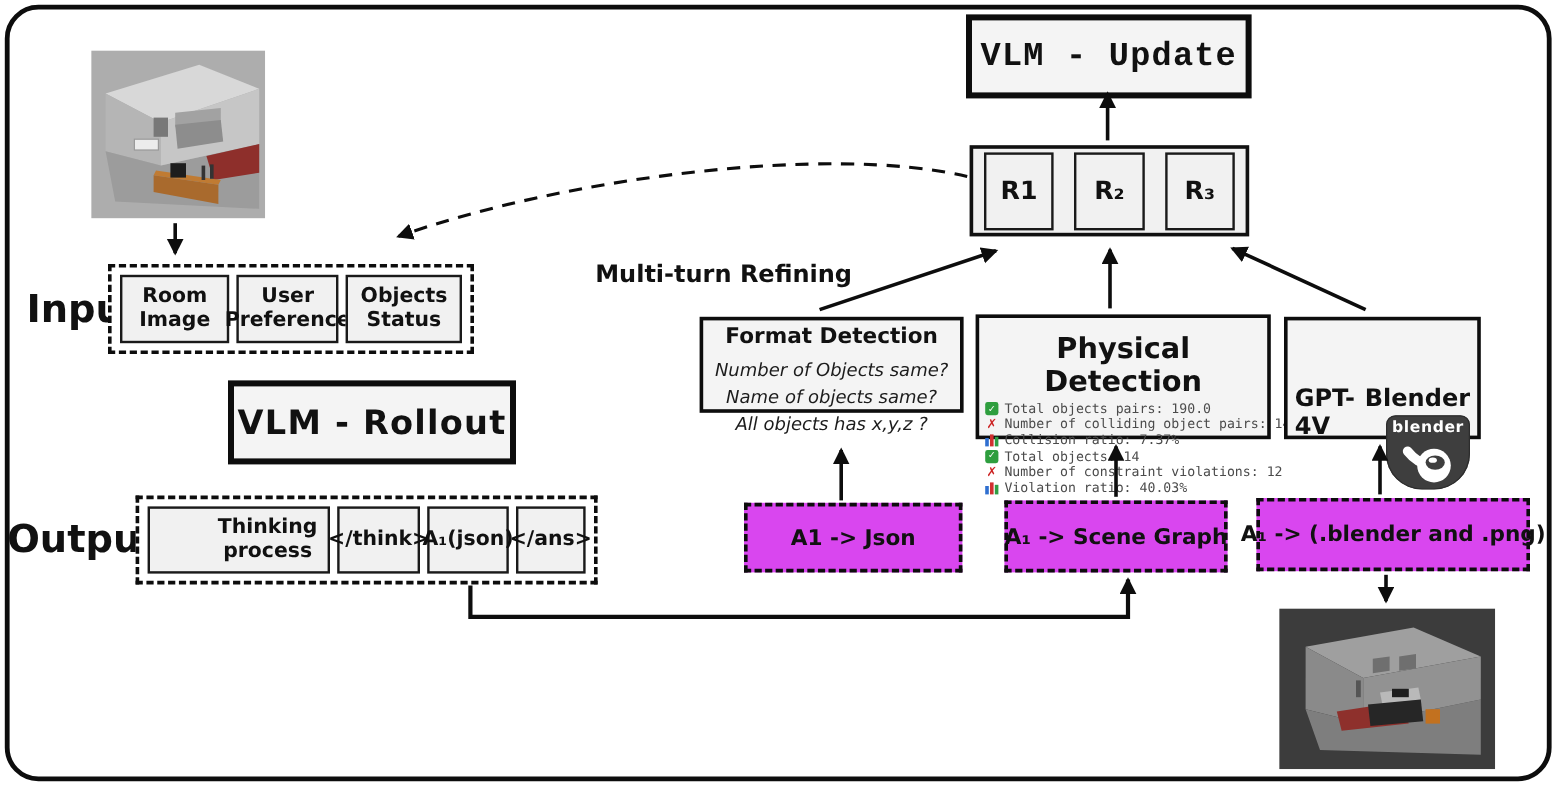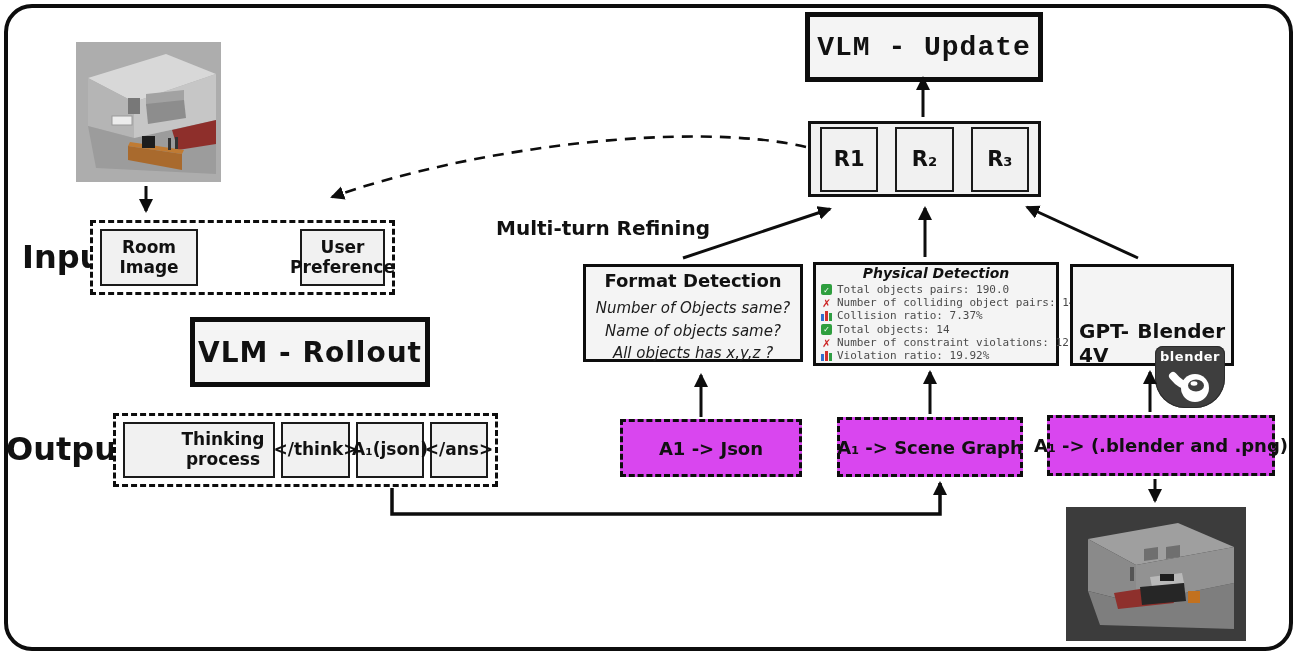--- a/index.html
+++ b/index.html
@@ -74,20 +74,21 @@
     <polygon points="52,104 106,112 106,128 52,118" fill="#a96a2d"></polygon>
     <rect x="66" y="94" width="13" height="12" fill="#1d1d1d"></rect>
     <rect x="92" y="96" width="3" height="12" fill="#333"></rect>
     <rect x="99" y="95" width="3" height="12" fill="#333"></rect>
   </svg>
 
   <div class="abs biglabel" style="left:22px;top:238px;">Input</div>
   <div class="abs dashgroup" style="left:90px;top:220px;width:305px;height:75px;">
     <div class="cell" style="width:98px;">Room Image</div>
     <div class="cell" style="width:85px;">User Preference</div>
+    <div class="cell" style="width:104px;">Objects Status</div>
   </div>
 
   <div class="abs titlebox" style="left:190px;top:317px;width:230px;height:60px;">VLM - Rollout</div>
 
   <div class="abs biglabel" style="left:6px;top:430px;">Output</div>
   <div class="abs dashgroup" style="left:113px;top:413px;width:385px;height:74px;">
     <div class="cell" style="width:153px;padding-left:48px;">Thinking process</div>
     <div class="cell" style="width:69px;">&lt;/think&gt;</div>
     <div class="cell" style="width:68px;">A₁(json)</div>
     <div class="cell" style="width:58px;">&lt;/ans&gt;</div>
@@ -96,31 +97,31 @@
   <div class="abs titlebox" style="left:805px;top:12px;width:228px;height:60px;font-family:Liberation Mono, monospace;">VLM - Update</div>
 
   <div class="abs rbox" style="left:808px;top:121px;width:233px;height:76px;">
     <div class="rcell">R1</div>
     <div class="rcell">R₂</div>
     <div class="rcell">R₃</div>
   </div>
 
   <div class="abs mt-label" style="left:496px;top:176px;">Multi-turn Refining</div>
 
-  <div class="abs detectbox" style="left:583px;top:264px;width:220px;height:98px;">
+  <div class="abs detectbox" style="left:583px;top:264px;width:220px;height:80px;">
     <div class="detect-title">Format Detection</div>
     <div class="fmt-lines">
       <div>Number of Objects same?</div>
       <div>Name of objects same?</div>
       <div>All objects has x,y,z ?</div>
     </div>
   </div>
 
   <div class="abs detectbox" style="left:813px;top:262px;width:246px;height:104px;">
-    <div class="detect-title" style="font-size:14px;padding-top:0;font-style:italic;">Physical Detection</div>
+    <div class="detect-title" style="font-size:24px;padding-top:11px;">Physical Detection</div>
     <div class="phys-rows">
       <div class="phys-row">
         <span class="picon icon-check"></span>
         <span>Total objects pairs: 190.0</span>
       </div>
       <div class="phys-row">
         <span class="picon icon-cross"></span>
         <span>Number of colliding object pairs: 14</span>
       </div>
       <div class="phys-row">
@@ -130,21 +131,21 @@
       <div class="phys-row">
         <span class="picon icon-check"></span>
         <span>Total objects: 14</span>
       </div>
       <div class="phys-row">
         <span class="picon icon-cross"></span>
         <span>Number of constraint violations: 12</span>
       </div>
       <div class="phys-row">
         <span class="picon icon-chart"></span>
-        <span>Violation ratio: 19.92%</span>
+        <span>Violation ratio: 40.03%</span>
       </div>
     </div>
   </div>
 
   <div class="abs toolbox" style="left:1070px;top:264px;width:164px;height:102px;">
     <div class="toolcol">
       <div class="toolname">GPT-4V</div>
       <svg width="56" height="56" viewBox="0 0 56 56">
         <g transform="translate(28,29)" fill="none" stroke="#141414" stroke-width="5">
           <rect x="-10.5" y="-29" width="21" height="33" rx="9" transform="rotate(0)"></rect>

